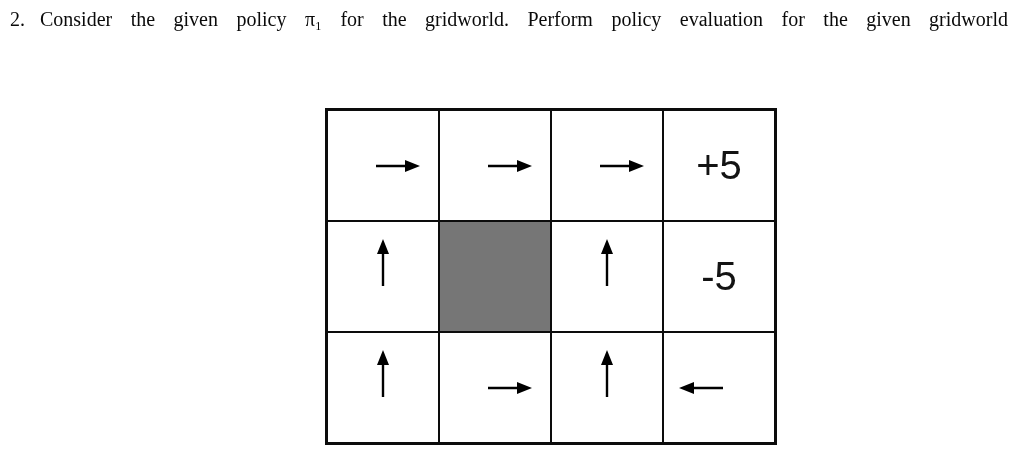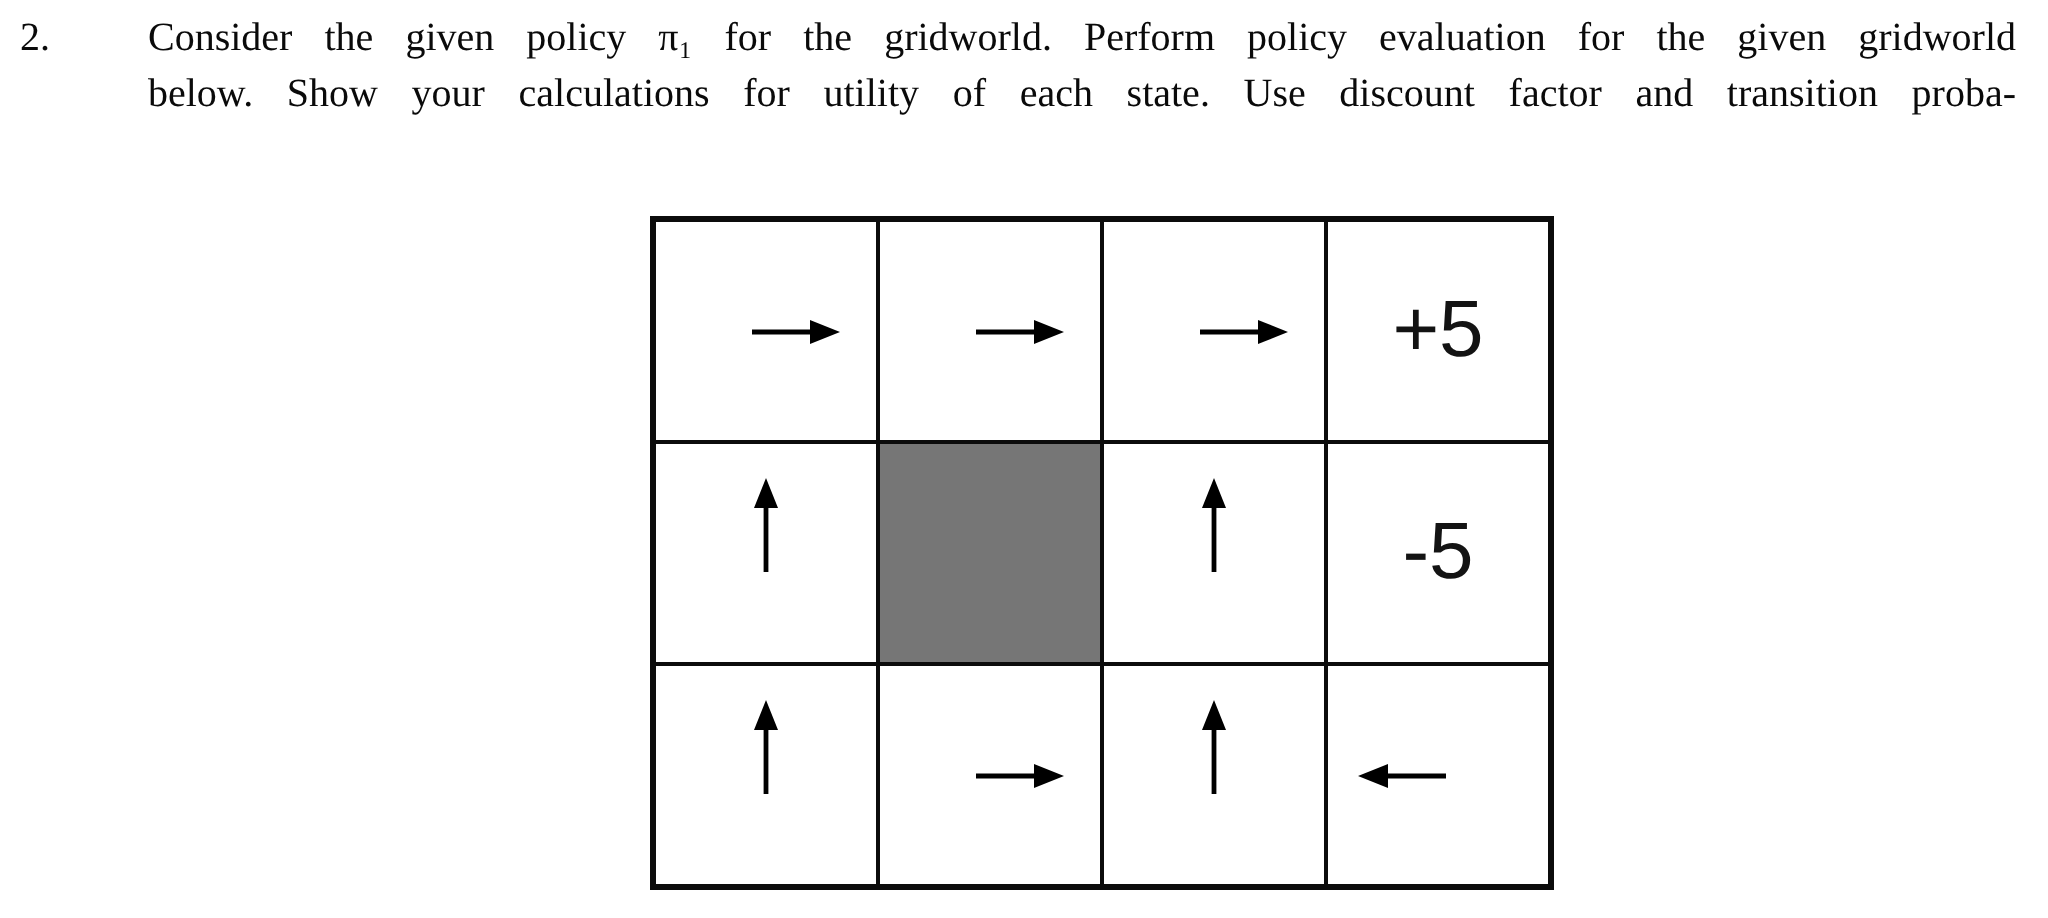--- a/index.html
+++ b/index.html
@@ -15,21 +15,21 @@
   .question {
     position: absolute;
     left: 10px; top: 6px;
     width: 998px;
     display: flex;
     color: #0a0a0a;
     font-size: 20px;
     line-height: 27.5px;
   }
   .qnum { width: 30px; flex: 0 0 30px; }
-  .qtext { flex: 1 1 auto; width: 965px; margin-left: 34px; }
+  .qtext { flex: 1 1 auto; width: 965px; }
   .qline { width: 100%; }
   .qline.justified { text-align: justify; text-align-last: justify; }
 
   
   .gridworld {
     position: absolute;
     left: 325px; top: 108px;
     width: 452px; height: 337px;
     border: 2px solid #0c0c0c;
     display: grid;
@@ -59,21 +59,20 @@
 </style>
 </head>
 <body>
 
 <div class="page">
 
   <div class="question">
     <div class="qnum">2.</div>
     <div class="qtext">
       <div class="qline justified">Consider the given policy π₁ for the gridworld. Perform policy evaluation for the given gridworld</div>
-      <div class="qline justified">below. Show your calculations for utility of each state. Use discount factor and transition proba-</div>
     </div>
   </div>
 
   <div class="gridworld">
       <div class="cell">
         <span class="arrow-wrap dir-right">
           <svg width="47" height="20" viewBox="0 0 47 20">
             <line x1="2" y1="10" x2="35" y2="10" stroke="#000000" stroke-width="2.4"></line>
             <polygon points="31,4 46,10 31,16" fill="#000000"></polygon>
           </svg>

